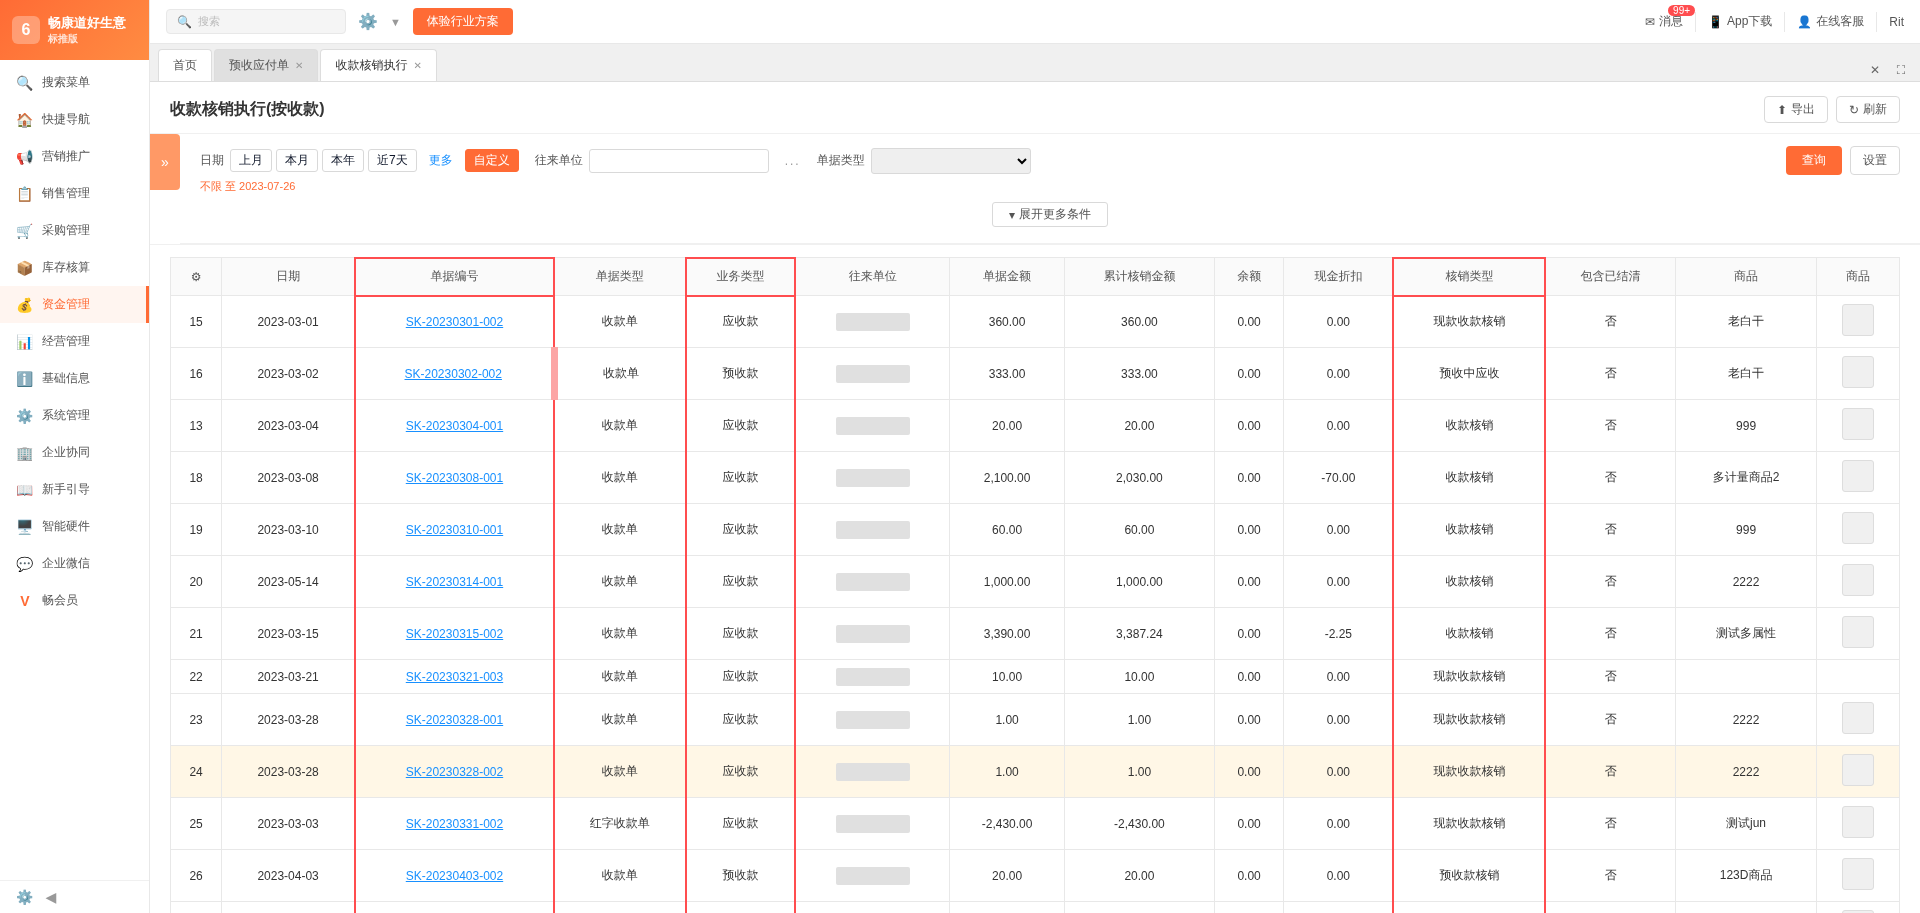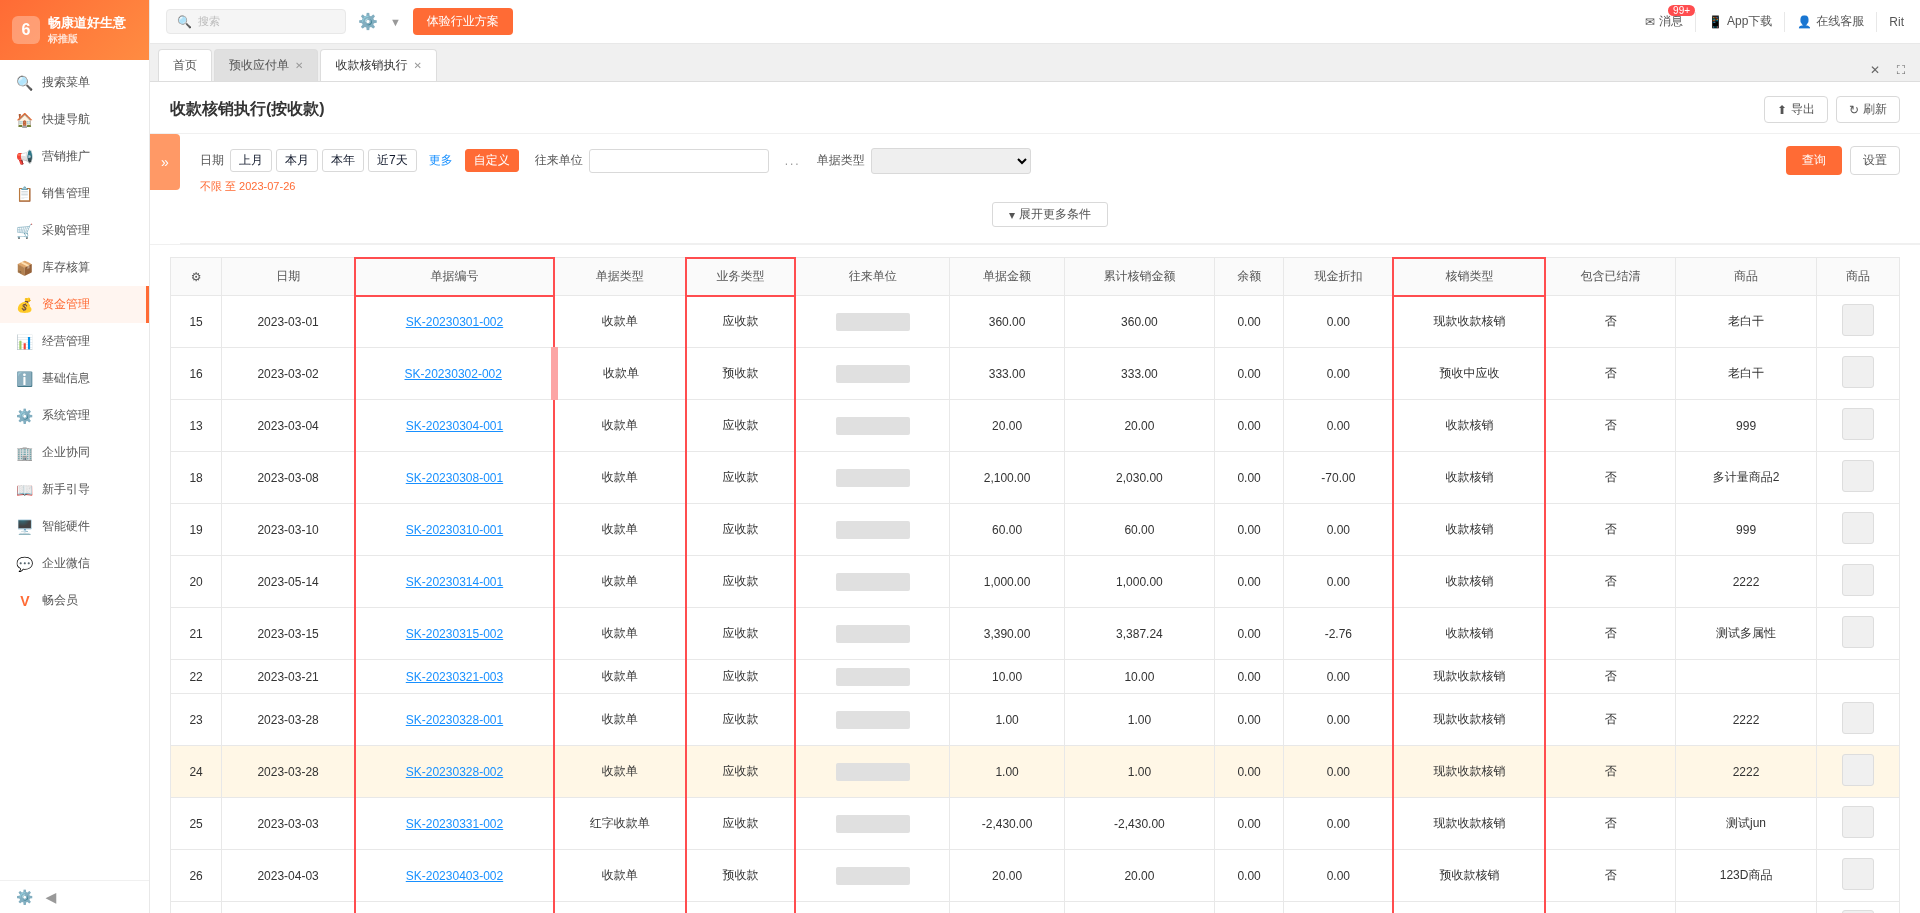--- a/index.html
+++ b/index.html
@@ -394,21 +394,21 @@
               <tr>
                 <td>21</td>
                 <td>2023-03-15</td>
                 <td style="border-left:2px solid #ff4d4f;border-right:2px solid #ff4d4f;"><span class="link-blue">SK-20230315-002</span></td>
                 <td>收款单</td>
                 <td style="border-left:2px solid #ff4d4f;border-right:2px solid #ff4d4f;">应收款</td>
                 <td><span style="background:#e0e0e0;color:#e0e0e0;border-radius:2px;padding:2px 20px;">████</span></td>
                 <td>3,390.00</td>
                 <td>3,387.24</td>
                 <td>0.00</td>
-                <td class="text-red">-2.76</td>
+                <td class="text-red">-2.25</td>
                 <td style="border-left:2px solid #ff4d4f;border-right:2px solid #ff4d4f;">收款核销</td>
                 <td>否</td>
                 <td>测试多属性</td>
                 <td><div class="img-thumb"></div></td>
               </tr>
               <tr>
                 <td>22</td>
                 <td>2023-03-21</td>
                 <td style="border-left:2px solid #ff4d4f;border-right:2px solid #ff4d4f;"><span class="link-blue">SK-20230321-003</span></td>
                 <td>收款单</td>

